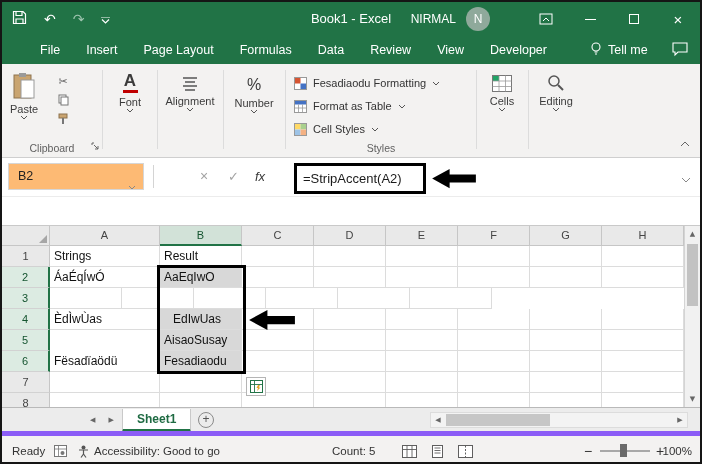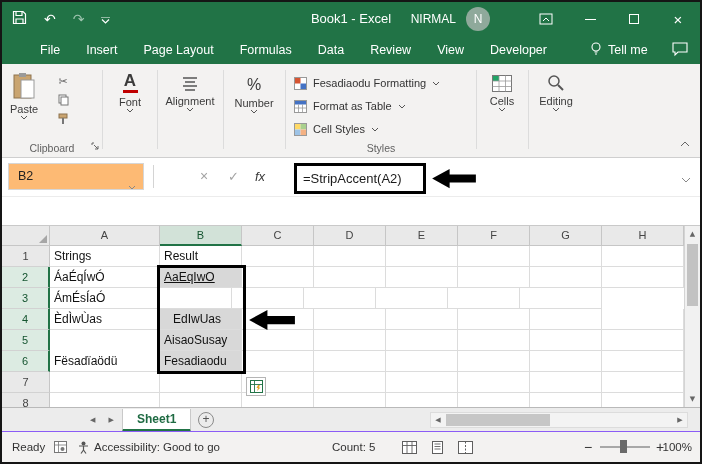--- a/index.html
+++ b/index.html
@@ -75,21 +75,21 @@
   .sheetrow{position:absolute;left:0;top:405px;right:0;height:24px;background:#ececec;border-top:1px solid #b9b9b9}
   .snav{position:absolute;left:88px;top:0;height:24px;display:flex;align-items:center;gap:13px}
   .sheet-tab{position:absolute;left:120px;top:1px;height:23px;padding:0 14px;background:#fff;border-left:1px solid #c9c9c9;border-right:1px solid #c9c9c9;border-bottom:3px solid #217346;color:#1f6b43;font-weight:700;font-size:12px;line-height:20px}
   .add-sheet{position:absolute;left:196px;top:4px;width:16px;height:16px;border:1px solid #8a8a8a;border-radius:50%;color:#555;font-size:12px;line-height:13px;text-align:center}
   .hscroll{position:absolute;left:428px;right:12px;top:4px;height:16px;background:#f3f3f3;border:1px solid #dcdcdc;display:flex;align-items:center}
   .hs-btn{width:14px;text-align:center}
   .hs-thumb{width:104px;height:12px;background:#c6c6c6;margin:0 1px}
   .hs-track{flex:1}
 
   
-  .statusbar{position:absolute;left:0;top:429px;right:0;height:31px;background:#f3f2f1;border-top:1px solid #8b5cf6;font-size:11.5px;color:#333}
+  .statusbar{position:absolute;left:0;top:429px;right:0;height:31px;background:#f3f2f1;border-top:5px solid #8b5cf6;font-size:11.5px;color:#333}
   .sb{position:absolute;top:0;height:30px;display:flex;align-items:center;gap:5px}
   .zoom-track{position:absolute;left:598px;top:14px;width:50px;height:2px;background:#a8a8a8}
   .zoom-thumb{position:absolute;left:618px;top:8px;width:7px;height:13px;background:#6a6a6a}
 
   
   .anno{position:absolute;pointer-events:none;z-index:5}
   .range-box{left:155px;top:263px;width:89px;height:109px;border:3px solid #000}
   .formula-box{left:292px;top:161px;width:132px;height:31px;border:3px solid #000;z-index:4}
   .qa-btn{position:absolute;left:244px;top:375px;width:20px;height:19px;background:#fff;border:1px solid #b5b5b5;display:flex;align-items:center;justify-content:center;z-index:4}
 </style>
@@ -334,31 +334,30 @@
         <div class="c" style="width: 72px;"></div>
         <div class="c" style="width: 72px;"></div>
         <div class="c" style="width: 72px;"></div>
         <div class="c" style="width: 72px;"></div>
         <div class="c" style="width: 72px;"></div>
         <div class="c" style="width: 82px;"></div>
       </div>
       <div class="drow">
         <div class="rh rh-sel">2</div>
         <div class="c" style="width: 110px;">ÁaÉqÍwÓ</div>
-        <div class="c c-sel" style="width: 82px; text-decoration: underline;">AaEqIwO</div>
+        <div class="c c-sel" style="width: 82px;">AaEqIwO</div>
         <div class="c" style="width: 72px;"></div>
         <div class="c" style="width: 72px;"></div>
         <div class="c" style="width: 72px;"></div>
         <div class="c" style="width: 72px;"></div>
         <div class="c" style="width: 72px;"></div>
         <div class="c" style="width: 82px;"></div>
       </div>
       <div class="drow">
         <div class="rh rh-sel">3</div>
-        <div class="c" style="width: 110px;">ÁmÉsÍaÓ</div>
         <div class="c" style="width: 72px;"></div>
         <div class="c" style="width: 72px;"></div>
         <div class="c" style="width: 72px;"></div>
         <div class="c" style="width: 72px;"></div>
         <div class="c" style="width: 72px;"></div>
         <div class="c" style="width: 82px;"></div>
       </div>
       <div class="drow">
         <div class="rh rh-sel">4</div>
         <div class="c" style="width: 110px;">ÈdÌwÙas</div>

